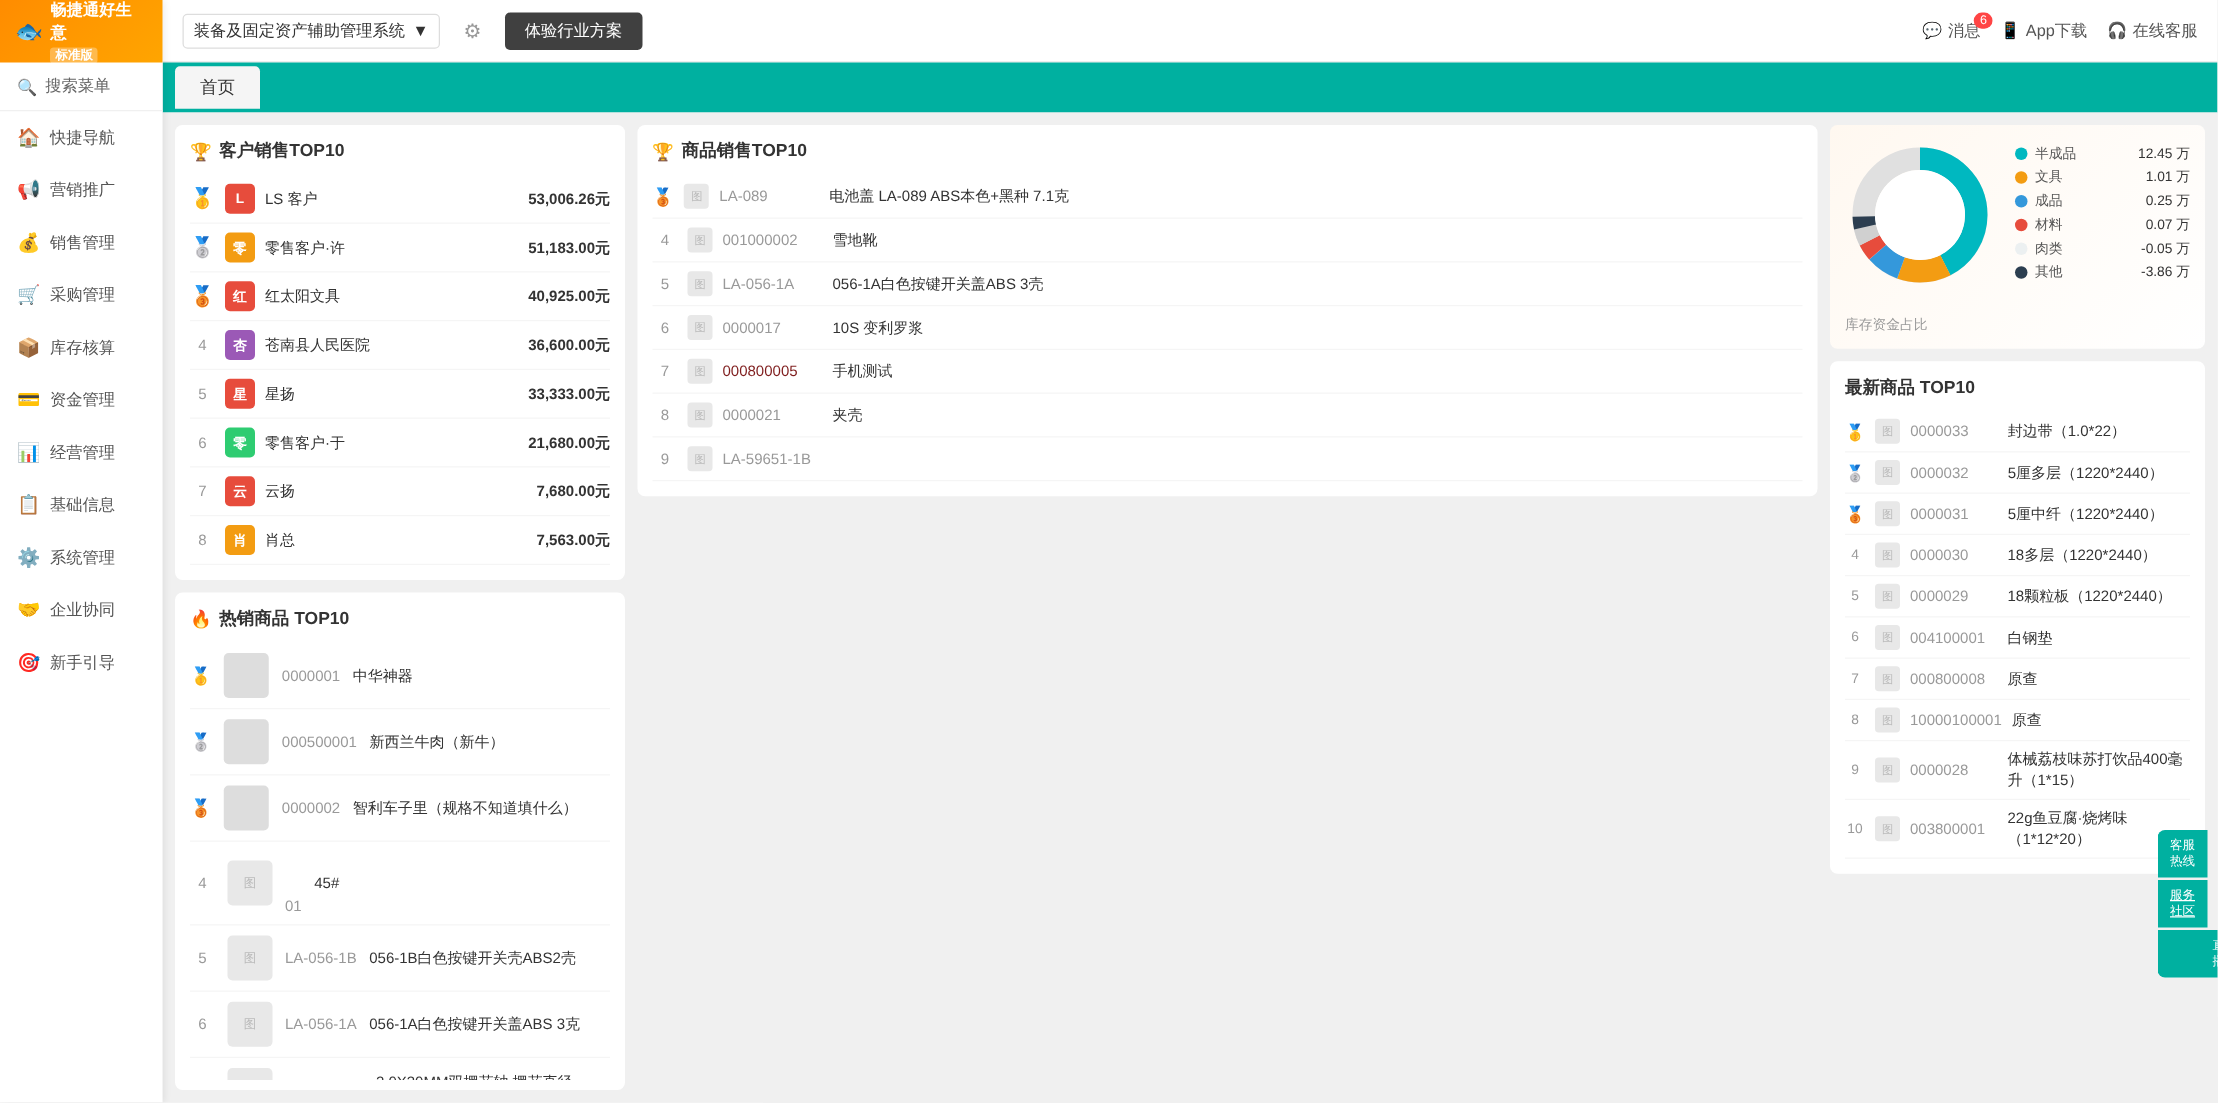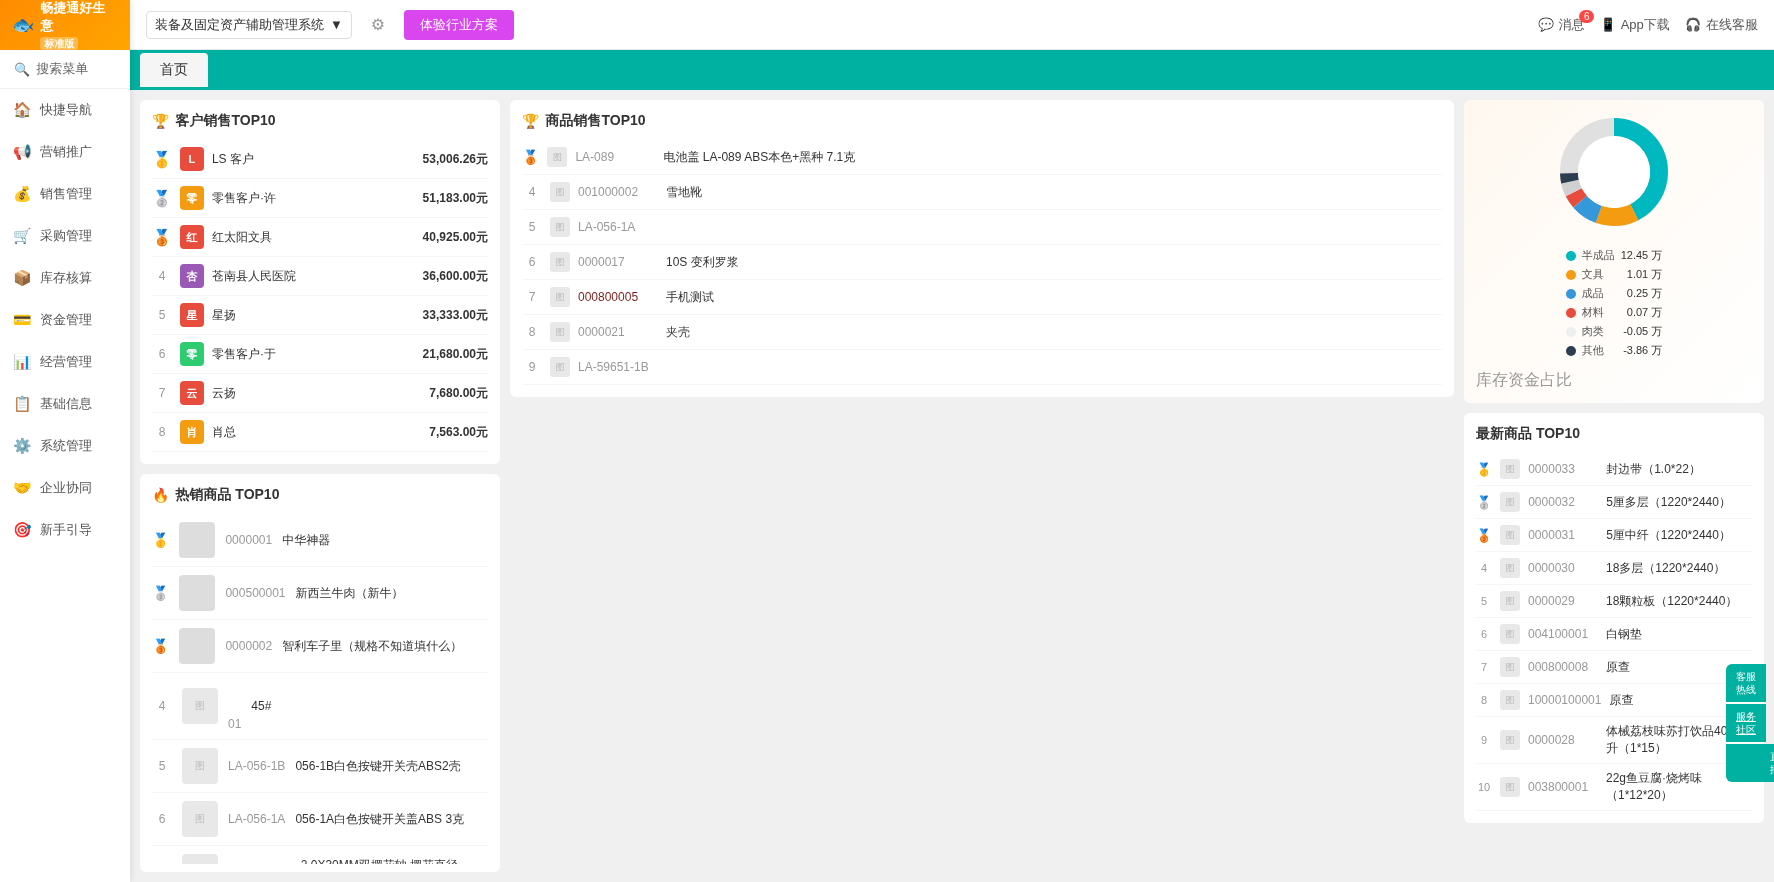--- a/index.html
+++ b/index.html
@@ -98,21 +98,21 @@
       width: 28px;
       height: 28px;
       display: flex;
       align-items: center;
       justify-content: center;
       color: #999;
       cursor: pointer;
       font-size: 16px;
     }
     .trial-btn {
-      background: #d946ef;
+      background: #404040;
       color: #fff;
       border: none;
       padding: 6px 16px;
       border-radius: 4px;
       cursor: pointer;
       font-size: 13px;
     }
     .header-right {
       margin-left: auto;
       display: flex;
@@ -276,21 +276,20 @@
     }
     .inventory-total span {
       font-size: 24px;
       font-weight: bold;
       color: #333;
     }
     .donut-chart-container {
       display: flex;
       align-items: center;
       gap: 16px;
-      flex-direction: column;
     }
     .donut {
       position: relative;
       width: 120px;
       height: 120px;
       flex-shrink: 0;
     }
     .legend-list {
       flex: 1;
       font-size: 11px;
@@ -591,20 +590,21 @@
             <div class="rank-item">
     <span class="rank-num">4</span>
     <div class="product-thumb">图</div>
     <span style="color:#999;min-width:80px;">001000002</span>
     <span style="color:#333;flex:1;">雪地靴</span>
   </div>
             <div class="rank-item">
     <span class="rank-num">5</span>
     <div class="product-thumb">图</div>
     <span style="color:#999;min-width:80px;">LA-056-1A</span>
+    <span style="color:#333;flex:1;">056-1A白色按键开关盖ABS 3壳</span>
   </div>
             <div class="rank-item">
     <span class="rank-num">6</span>
     <div class="product-thumb">图</div>
     <span style="color:#999;min-width:80px;">0000017</span>
     <span style="color:#333;flex:1;">10S 变利罗浆</span>
   </div>
             <div class="rank-item">
     <span class="rank-num">7</span>
     <div class="product-thumb">图</div>
@@ -676,21 +676,21 @@
     <span>肉类</span>
     <span class="legend-val">-0.05 万</span>
   </div>
               <div class="legend-item">
     <div class="legend-dot" style="background:#2c3e50;"></div>
     <span>其他</span>
     <span class="legend-val">-3.86 万</span>
   </div>
             </div>
         </div>
-        <div style="font-size:16px;color:#999;margin-top:8px;">库存资金占比</div>
+        <div style="font-size:11px;color:#999;margin-top:20px;">库存资金占比</div>
       </div>
 
       <div class="card">
         <div class="card-title">
           <span>最新商品 TOP10</span>
         </div>
         <div id="new-products-list">
             <div class="new-product-item">
     <span style="color:#ffd700;font-size:13px;">🥇</span>
     <div class="product-thumb">图</div>

